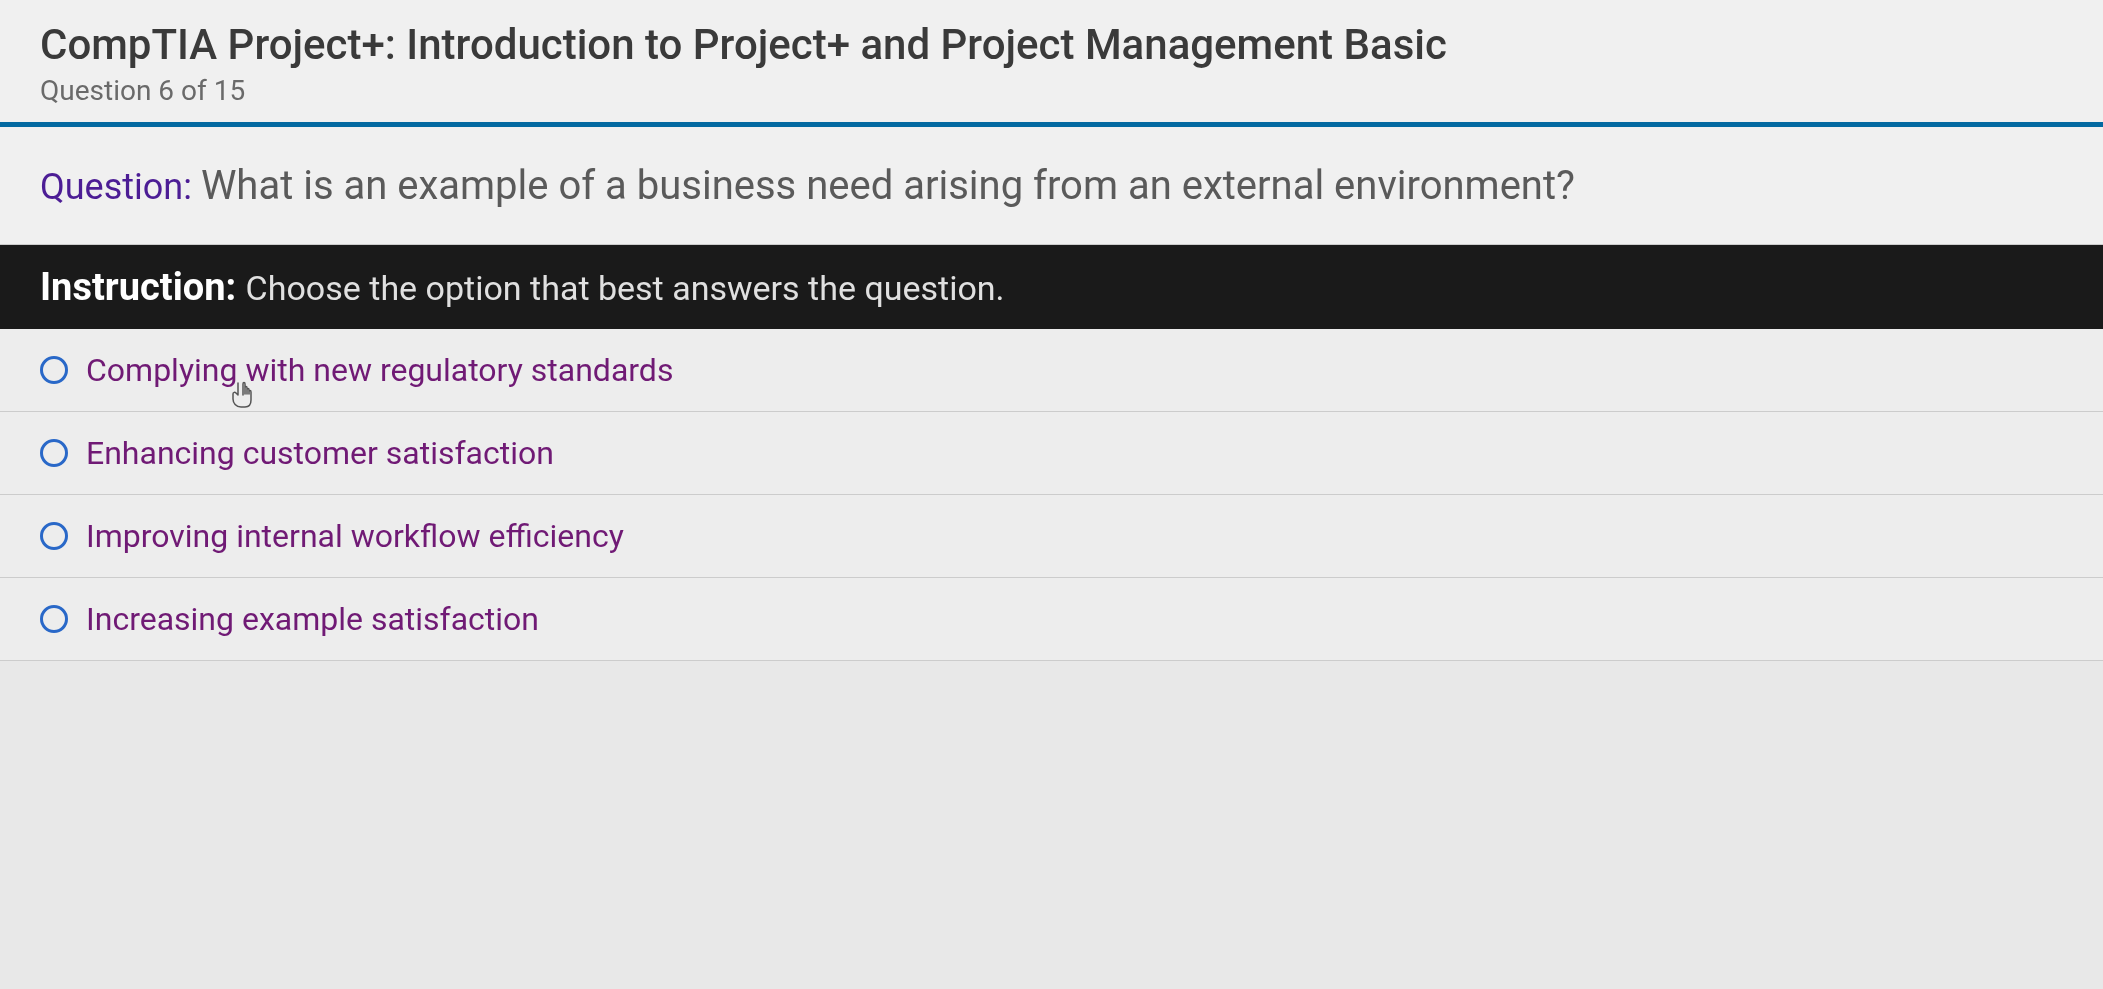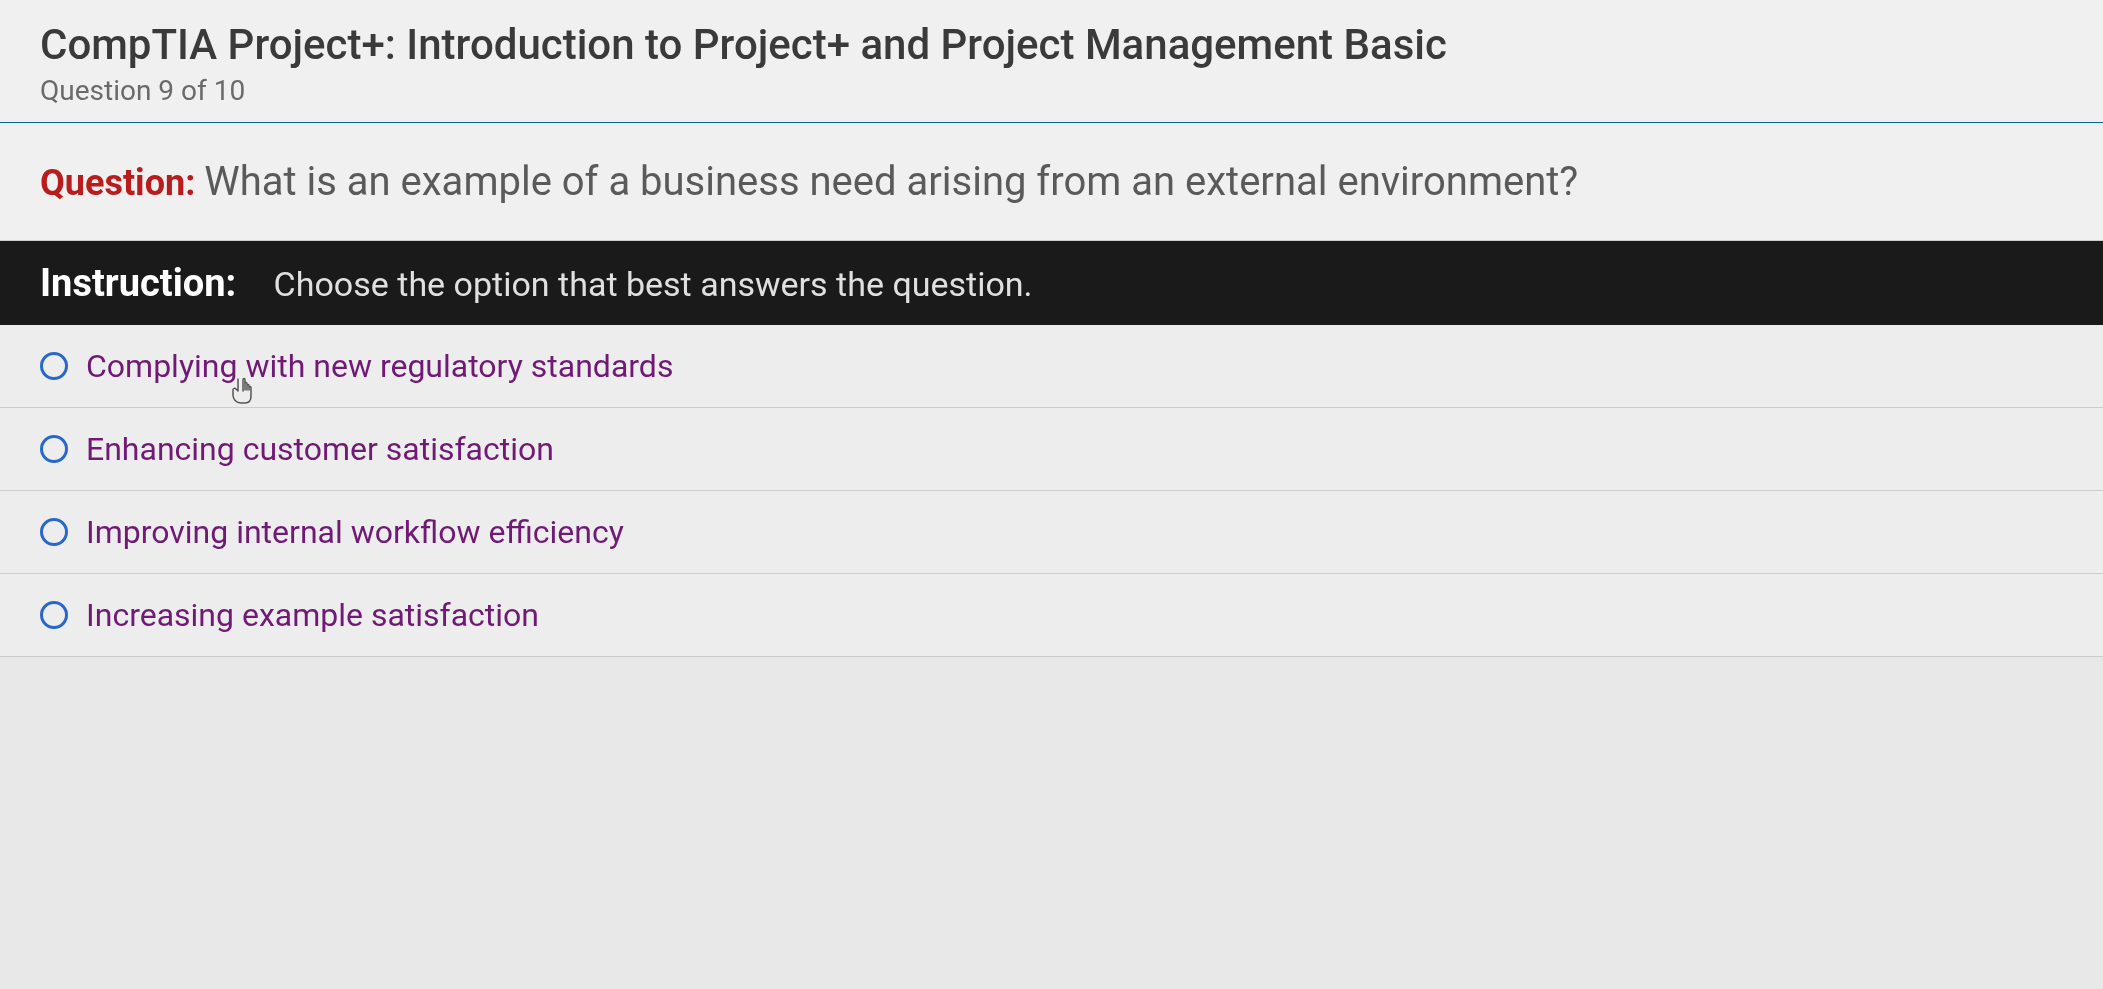--- a/index.html
+++ b/index.html
@@ -8,42 +8,42 @@
       box-sizing: border-box;
     }
     body {
       font-family: -apple-system, BlinkMacSystemFont, 'Segoe UI', Roboto, Arial, sans-serif;
       background: #e8e8e8;
       color: #333;
     }
     .header {
       padding: 20px 40px 15px 40px;
       background: #f0f0f0;
-      border-bottom: 1px solid #0369a1;
+      border-bottom: 5px solid #0369a1;
     }
     .title {
       font-size: 42px;
       font-weight: 500;
       color: #3a3a3a;
       margin-bottom: 5px;
     }
     .question-counter {
       font-size: 28px;
       color: #6a6a6a;
       font-weight: 400;
     }
     .question-section {
       padding: 35px 40px;
       background: #f0f0f0;
       border-bottom: 1px solid #ccc;
     }
     .question-label {
       font-size: 36px;
-      color: #b91c1c;
-      font-weight: 700;
+      color: #4c1d95;
+      font-weight: 400;
       margin-top: 28px;
     }
     .question-text {
       font-size: 40px;
       color: #5a5a5a;
       font-weight: 400;
     }
     .instruction-bar {
       background: #1a1a1a;
       padding: 20px 40px;
@@ -51,21 +51,20 @@
     }
     .instruction-label {
       font-size: 38px;
       font-weight: 700;
       color: #fff;
     }
     .instruction-text {
       font-size: 34px;
       font-weight: 400;
       color: #e0e0e0;
-      margin-left: 28px;
     }
     .options {
       background: #ededed;
     }
     .option-row {
       display: flex;
       align-items: center;
       padding: 22px 40px;
       border-bottom: 1px solid #ccc;
       cursor: pointer;
@@ -91,21 +90,21 @@
       font-size: 28px;
       color: #666;
       pointer-events: none;
     }
   </style>
 </head>
 <body>
 
 <div class="header">
   <h1 class="title">CompTIA Project+: Introduction to Project+ and Project Management Basic</h1>
-  <div class="question-counter">Question 9 of 10</div>
+  <div class="question-counter">Question 6 of 15</div>
 </div>
 
 <div class="question-section">
   <div>
     <span class="question-label">Question: </span><span class="question-text">What is an example of a business need arising from an external environment?</span>
   </div>
 </div>
 
 <div class="instruction-bar">
   <span class="instruction-label">Instruction: </span><span class="instruction-text">Choose the option that best answers the question.</span>

